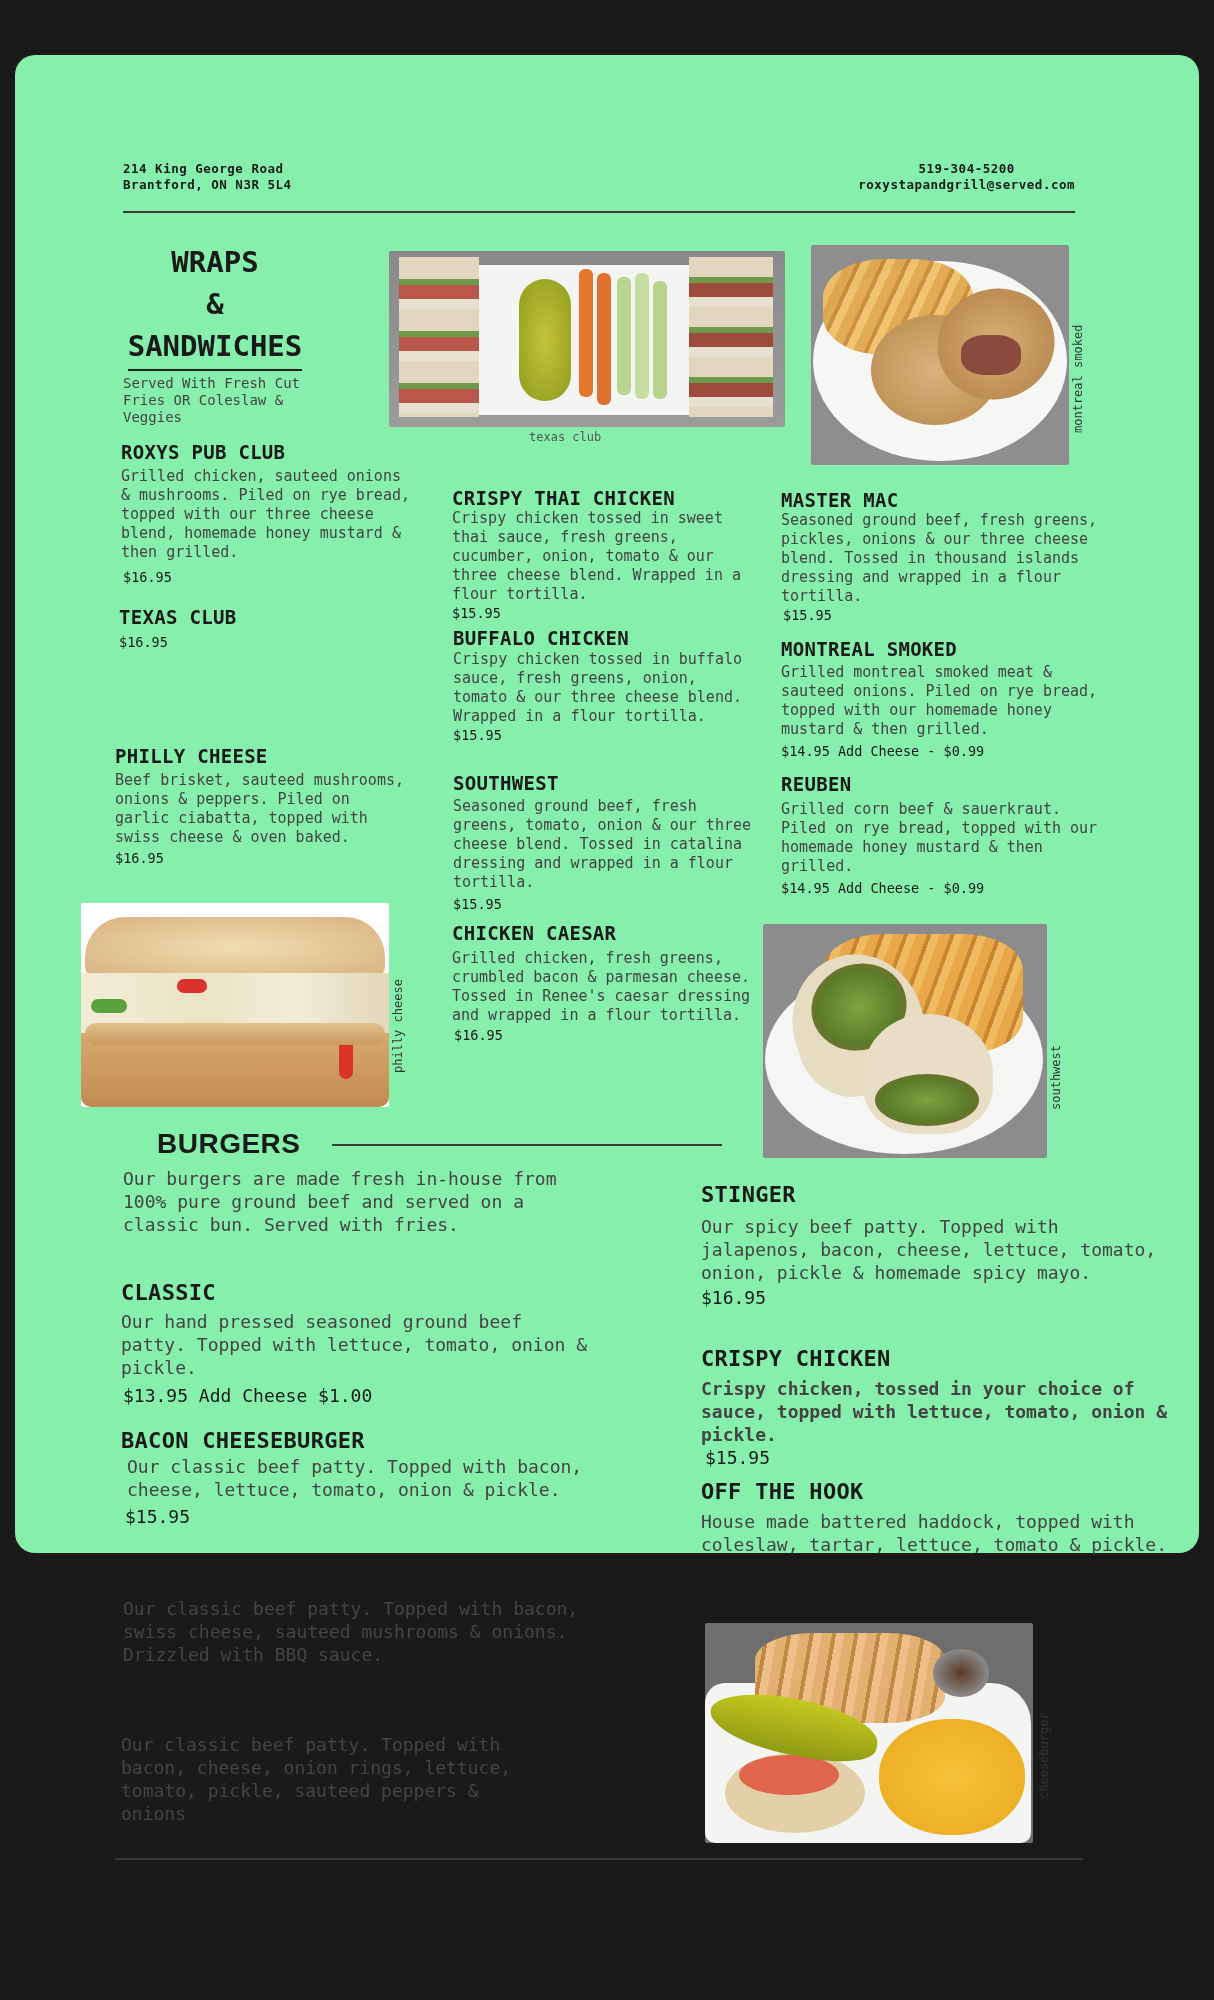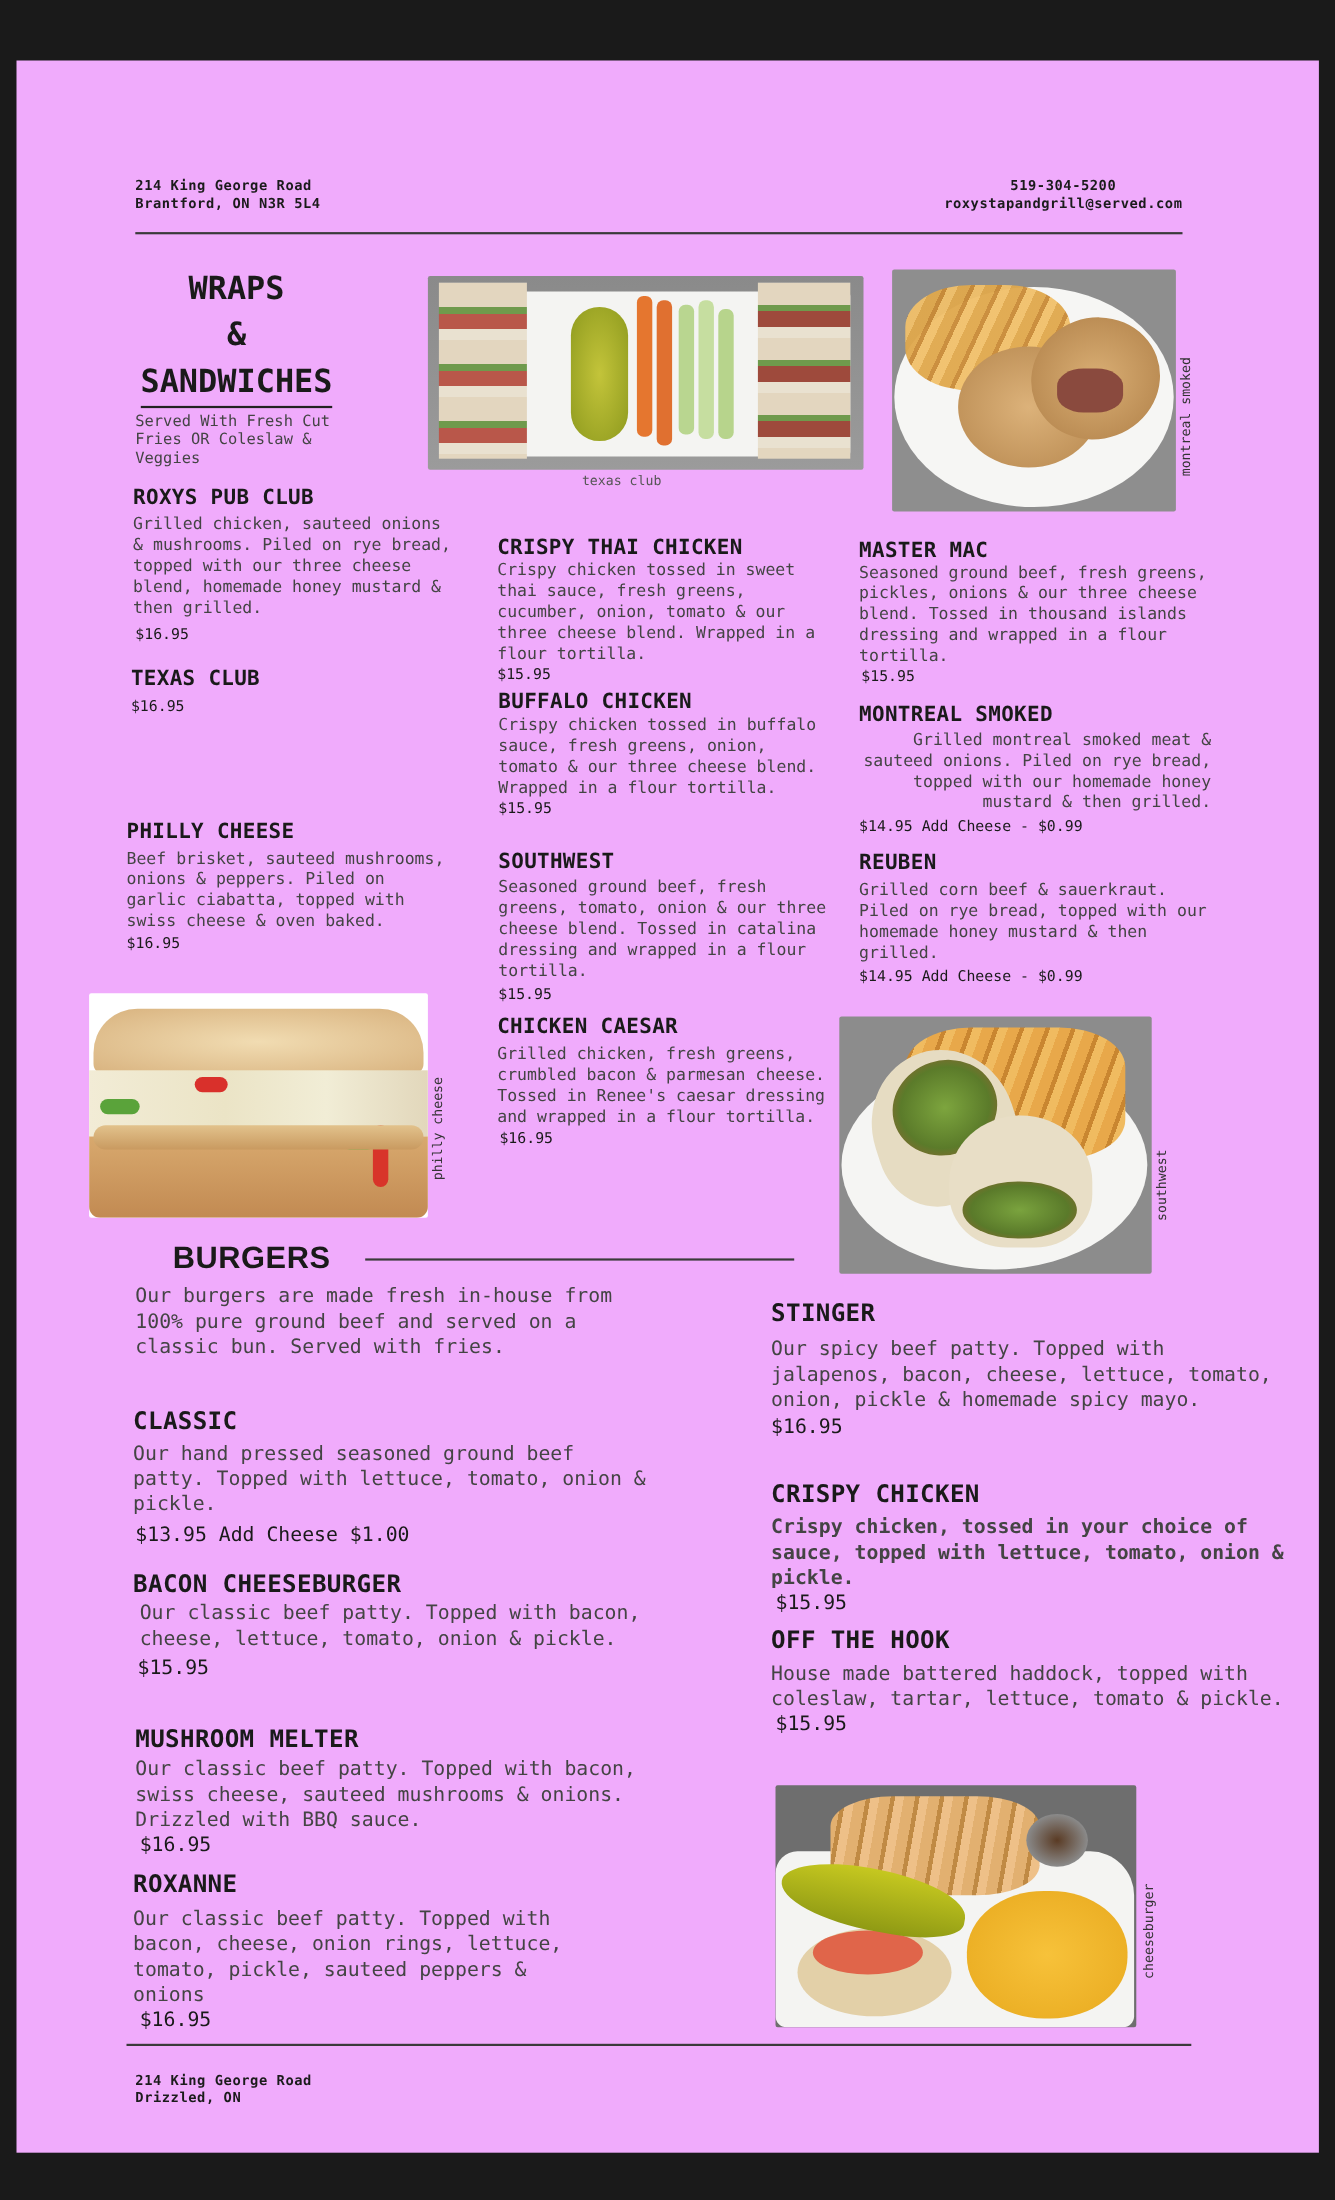--- a/index.html
+++ b/index.html
@@ -6,22 +6,23 @@
   body {
     width: 1214px; height: 2000px;
     background: #1a1a1a;
     position: relative;
     overflow: hidden;
     font-family: "DejaVu Sans Mono", "Liberation Mono", monospace;
     color: #1b1b1b;
   }
   .page {
     position: absolute; left: 15px; top: 55px;
-    width: 1184px; height: 1902px;
-    background: #f0abfc;
+    width: 1184px; height: 1498px;
+    background: #86efac;
+    border-radius: 20px;
   }
   .abs { position: absolute; }
   .contact { font-weight: bold; font-size: 12.5px; line-height: 16px; letter-spacing: 0.5px; }
   .contact.right { text-align: center; }
   .hr { position: absolute; height: 2px; background: #3a3a3a; }
   .section-title {
     font-family: "DejaVu Sans Mono", monospace; font-weight: bold;
     font-size: 29px; line-height: 42px; text-align: center; color: #1a1a1a;
   }
   .underline { border-bottom: 2px solid #222; display: inline-block; padding-bottom: 2px; }
@@ -133,21 +134,21 @@
     <div class="item-price" style="margin-top:1px; margin-left:2px;">$16.95</div>
   </div>
 
   <div class="abs" style="left:766px; top:433px; width:320px;">
     <div class="item-name">MASTER MAC</div>
     <div class="item-desc" style="margin-top:-1px;">Seasoned ground beef, fresh greens, pickles, onions &amp; our three cheese blend. Tossed in thousand islands dressing and wrapped in a flour tortilla.</div>
     <div class="item-price" style="margin-left:2px;">$15.95</div>
   </div>
   <div class="abs" style="left:766px; top:582px; width:320px;">
     <div class="item-name">MONTREAL SMOKED</div>
-    <div class="item-desc" style="margin-top:2px;text-align:right;">Grilled montreal smoked meat &amp; sauteed onions. Piled on rye bread, topped with our homemade honey mustard &amp; then grilled.</div>
+    <div class="item-desc" style="margin-top:2px;">Grilled montreal smoked meat &amp; sauteed onions. Piled on rye bread, topped with our homemade honey mustard &amp; then grilled.</div>
     <div class="item-price" style="margin-top:3px;">$14.95 Add Cheese - $0.99</div>
   </div>
   <div class="abs" style="left:766px; top:717px; width:320px;">
     <div class="item-name">REUBEN</div>
     <div class="item-desc" style="margin-top:4px;">Grilled corn beef &amp; sauerkraut. Piled on rye bread, topped with our homemade honey mustard &amp; then grilled.</div>
     <div class="item-price" style="margin-top:3px;">$14.95 Add Cheese - $0.99</div>
   </div>
 
   <div class="photo" style="left:748px; top:869px; width:284px; height:234px; background:#8c8c8c;">
     <div style="position:absolute; left:2px; top:40px; width:278px; height:190px; background:#f5f5f3; border-radius:50%;"></div>

